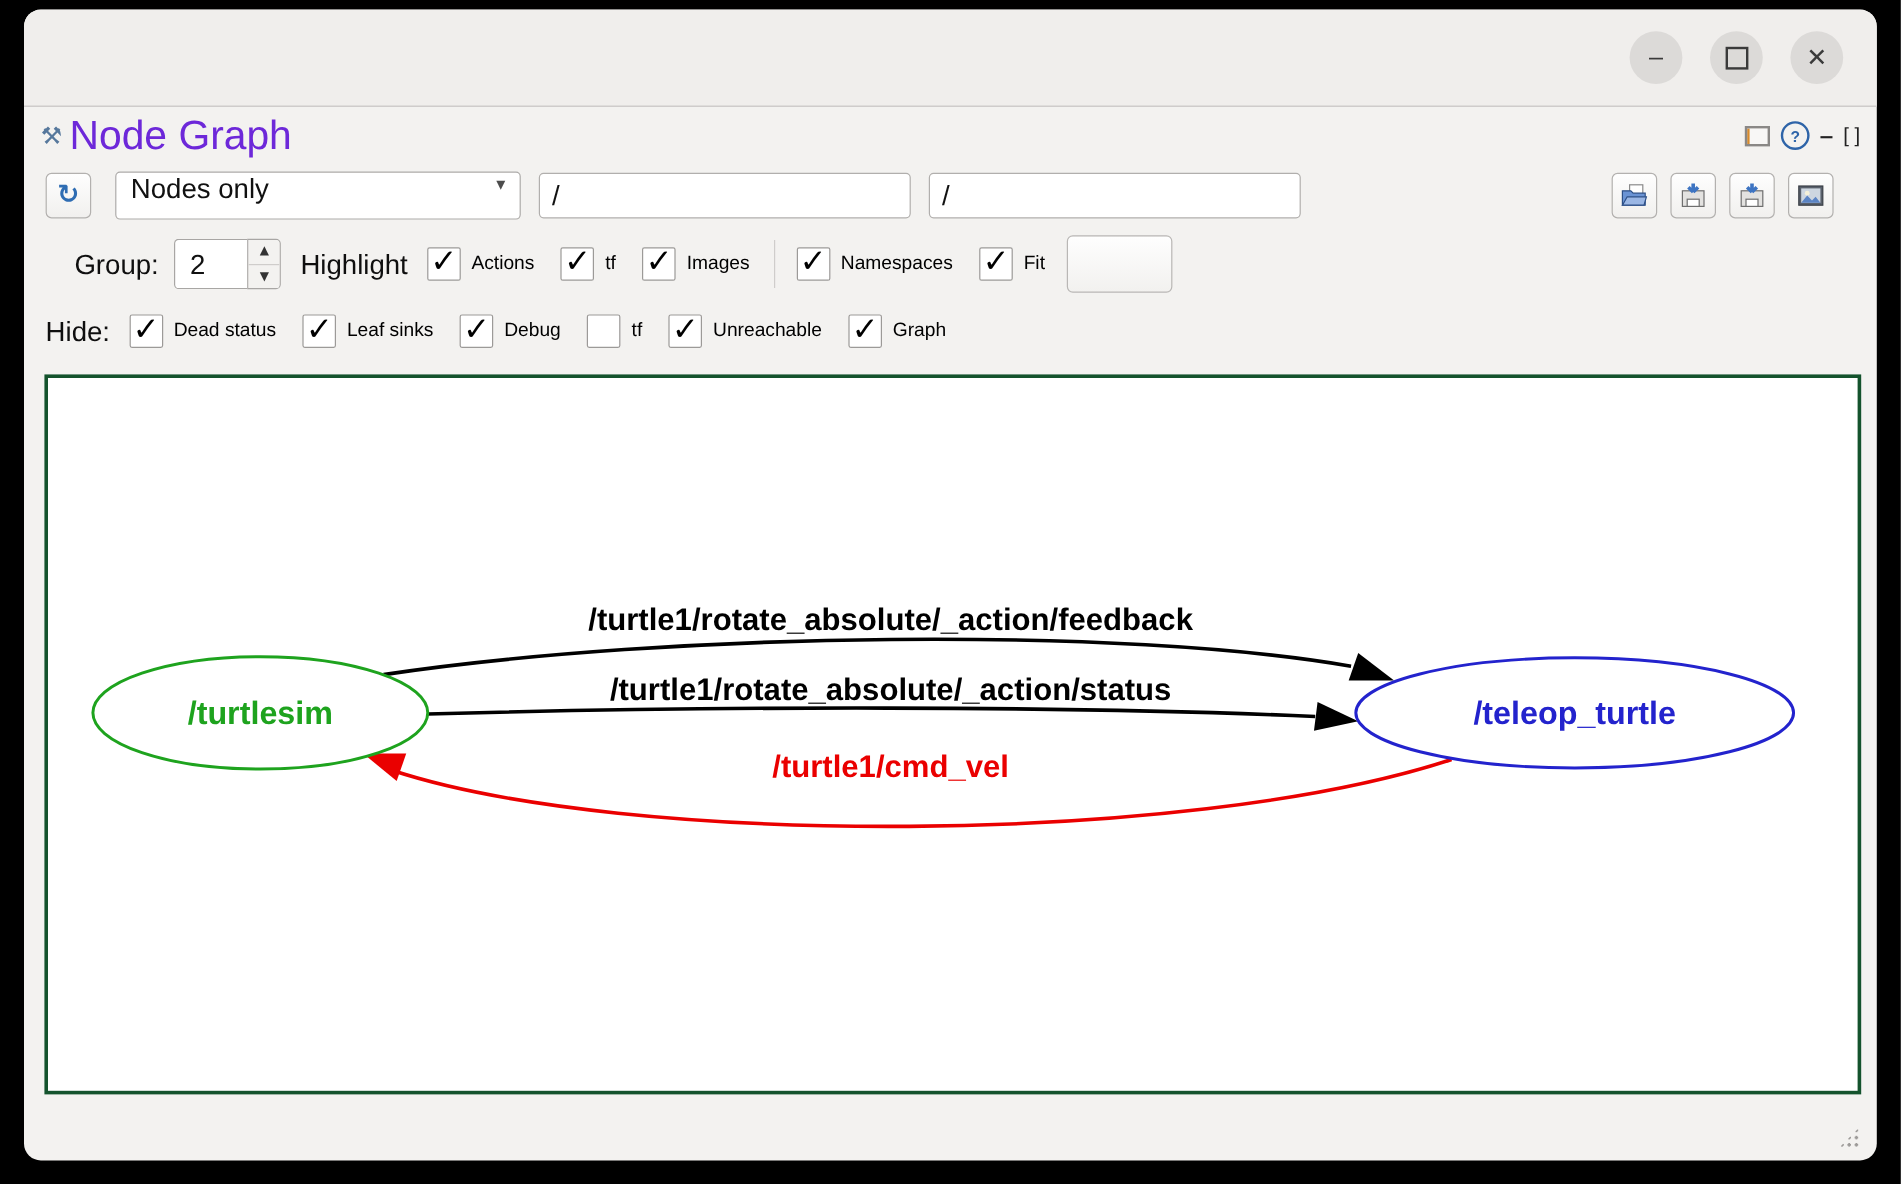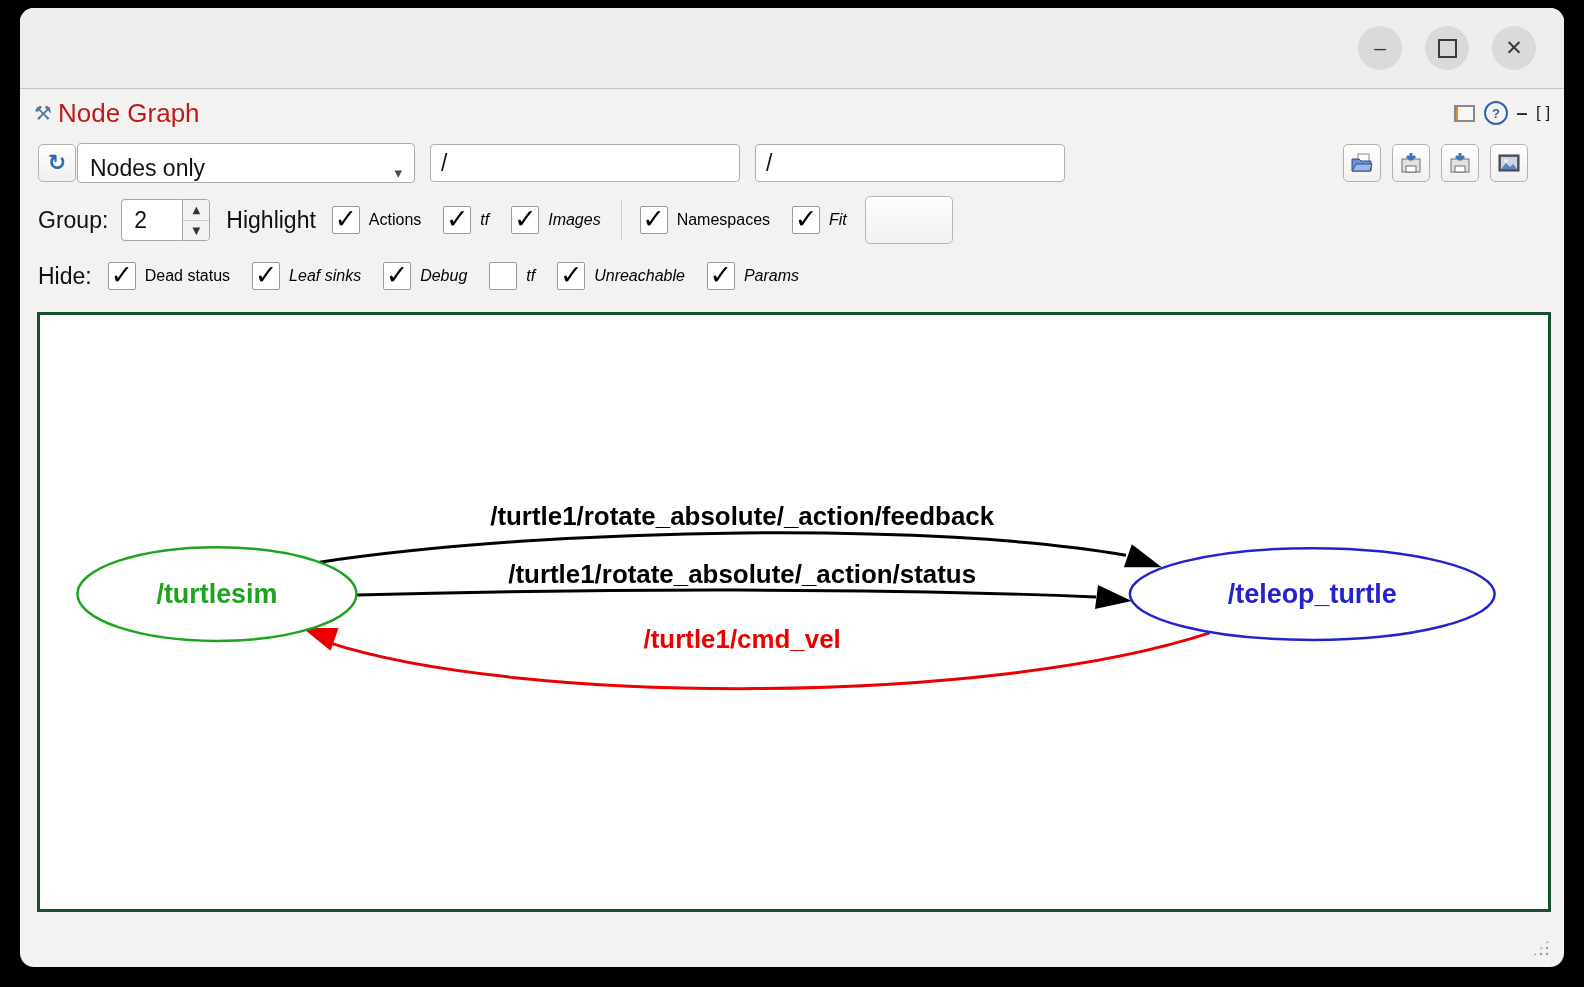--- a/index.html
+++ b/index.html
@@ -13,65 +13,65 @@
   .title{font-size:25px;font-weight:bold;color:#414040;letter-spacing:.2px;}
   .win-controls{position:absolute;right:28px;top:50%;transform:translateY(-50%);
                 display:flex;gap:23px;}
   .win-btn{width:44px;height:44px;border-radius:50%;background:#dcdad8;
            display:flex;align-items:center;justify-content:center;
            font-size:21px;color:#3a3a3a;cursor:default;}
   .win-btn .sq{width:15px;height:15px;border:2px solid #3a3a3a;display:block;}
   
   .dock-header{height:44px;display:flex;align-items:center;padding:2px 12px 0 14px;}
   .plugin-icon{font-size:20px;color:#56789c;line-height:1;font-family:"DejaVu Sans",sans-serif;}
-  .dock-title{font-size:26px;color:#b91c1c;margin-left:6px;}
+  .dock-title{font-size:34px;color:#6d28d9;margin-left:6px;}
   .dock-buttons{margin-left:auto;display:flex;gap:9px;align-items:center;}
   .dk-restore{width:17px;height:13px;border:2px solid #8a8886;background:#f8f7f6;
               box-shadow:inset 2px 0 0 #d98b2b;}
   .dk-help{width:20px;height:20px;border-radius:50%;border:2px solid #2e64a8;color:#2e64a8;
            font-size:13px;font-weight:bold;display:flex;align-items:center;justify-content:center;}
   .dk-min{font-size:18px;font-weight:bold;color:#222;line-height:1;}
   .dk-float{font-size:17px;color:#222;width:16px;overflow:hidden;white-space:nowrap;}
   
   .row{display:flex;align-items:center;padding-left:18px;}
   .row1{height:48px;margin-top:4px;}
   .tbtn{width:36px;height:36px;background:linear-gradient(#fefefe,#f1f0ee);
         border:1px solid #b3b1af;border-radius:5px;display:flex;
         align-items:center;justify-content:center;}
   .refresh-glyph{font-family:"DejaVu Sans",sans-serif;font-size:22px;font-weight:bold;color:#2f6db3;line-height:1;}
-  .combo{width:312px;height:38px;margin-left:1px;background:#fff;border:1px solid #adaba9;
-         border-radius:4px;display:flex;align-items:flex-end;padding:0 12px;}
+  .combo{width:312px;height:38px;margin-left:20px;background:#fff;border:1px solid #adaba9;
+         border-radius:4px;display:flex;align-items:flex-start;padding:0 12px;}
   .combo-text{font-size:23px;color:#111;}
   .combo-arrow{margin-left:auto;color:#4c4c4c;font-size:15px;font-family:"DejaVu Sans",sans-serif;}
   .filter-input{width:288px;height:36px;margin-left:15px;border:1px solid #b1afad;border-radius:4px;
                 font-size:23px;padding:0 10px;background:#fff;color:#111;
                 font-family:"Liberation Sans",sans-serif;outline:none;}
   .tool-btns{display:flex;gap:11px;margin-left:auto;margin-right:36px;}
   
-  .row2{height:50px;margin-top:8px;}
+  .row2{height:50px;margin-top:8px;margin-left:24px;}
   .row3{height:48px;margin-top:7px;align-items:center;}
   .lbl{font-size:23px;color:#0f0f0f;}
   .spin{display:flex;height:42px;margin-left:13px;align-items:stretch;}
   .spin-input{width:48px;font-size:23px;border:1px solid #a8a6a4;border-right:none;
               border-radius:4px 0 0 4px;padding:0 0 0 12px;background:#fff;color:#111;
               font-family:"Liberation Sans",sans-serif;outline:none;}
   .spin-btns{display:flex;flex-direction:column;border:1px solid #a8a6a4;
              border-radius:0 4px 4px 0;overflow:hidden;}
   .spin-btn{width:26px;flex:1;background:#f3f2f0;font-size:10px;display:flex;
             align-items:center;justify-content:center;color:#333;
             font-family:"DejaVu Sans",sans-serif;}
   .spin-btn + .spin-btn{border-top:1px solid #cfcdcb;}
   .cb{display:flex;align-items:center;gap:9px;}
   .cb-box{width:26px;height:26px;background:#fff;border:1px solid #9c9a98;border-radius:2px;
           display:flex;align-items:center;justify-content:center;flex:none;}
   .cb-box.checked::after{content:"✓";font-family:"DejaVu Sans",sans-serif;
           font-size:27px;font-weight:bold;color:#000;line-height:1;margin-top:-4px;}
   .vsep{width:1px;height:40px;background:#cfcdcb;margin:0 18px 0 20px;}
   .blank-btn{width:86px;height:46px;background:linear-gradient(#fefefe,#f2f1ef);
-             border:1px solid #b9b7b5;border-radius:5px;margin-left:18px;} .gap16{margin-left:16px;} .gap22{margin-left:22px;font-style:italic;}
+             border:1px solid #b9b7b5;border-radius:5px;margin-left:18px;} .gap16{margin-left:16px;} .gap22{margin-left:22px;}
   
   .canvas{position:absolute;left:17px;top:304px;width:1508px;height:594px;
           background:#fff;border:3px solid #14532d;}
   .canvas svg{position:absolute;left:0;top:0;}
   .graph-node-label{font-family:"Liberation Sans",sans-serif;font-weight:bold;font-size:27px;}
   .graph-edge-label{font-family:"Liberation Sans",sans-serif;font-weight:bold;font-size:26px;}
   
   .grip{position:absolute;right:14px;bottom:10px;width:18px;height:18px;
         background-image:radial-gradient(#9d9b99 1.4px, transparent 1.6px);
         background-size:6px 6px;clip-path:polygon(100% 0,100% 100%,0 100%);}
@@ -203,21 +203,21 @@
     <label class="cb gap22">
       <span class="cb-box"></span>
       <span class="cb-label">tf</span>
     </label>
     <label class="cb gap22">
       <span class="cb-box checked"></span>
       <span class="cb-label">Unreachable</span>
     </label>
     <label class="cb gap22">
       <span class="cb-box checked"></span>
-      <span class="cb-label">Params</span>
+      <span class="cb-label">Graph</span>
     </label>
   </div>
 
   <div class="canvas">
     <svg width="1508" height="594" viewBox="0 0 1510 596">
 
       <g>
         <path d="M 279 248 C 520 212, 900 208, 1088 241" fill="none" stroke-width="3" stroke="#000000"></path>
         <polygon points="1124,253 1086,253 1094,230" fill="#000000"></polygon>
         <text class="graph-edge-label" x="703" y="211" text-anchor="middle" fill="#000000">/turtle1/rotate_absolute/_action/feedback</text>

